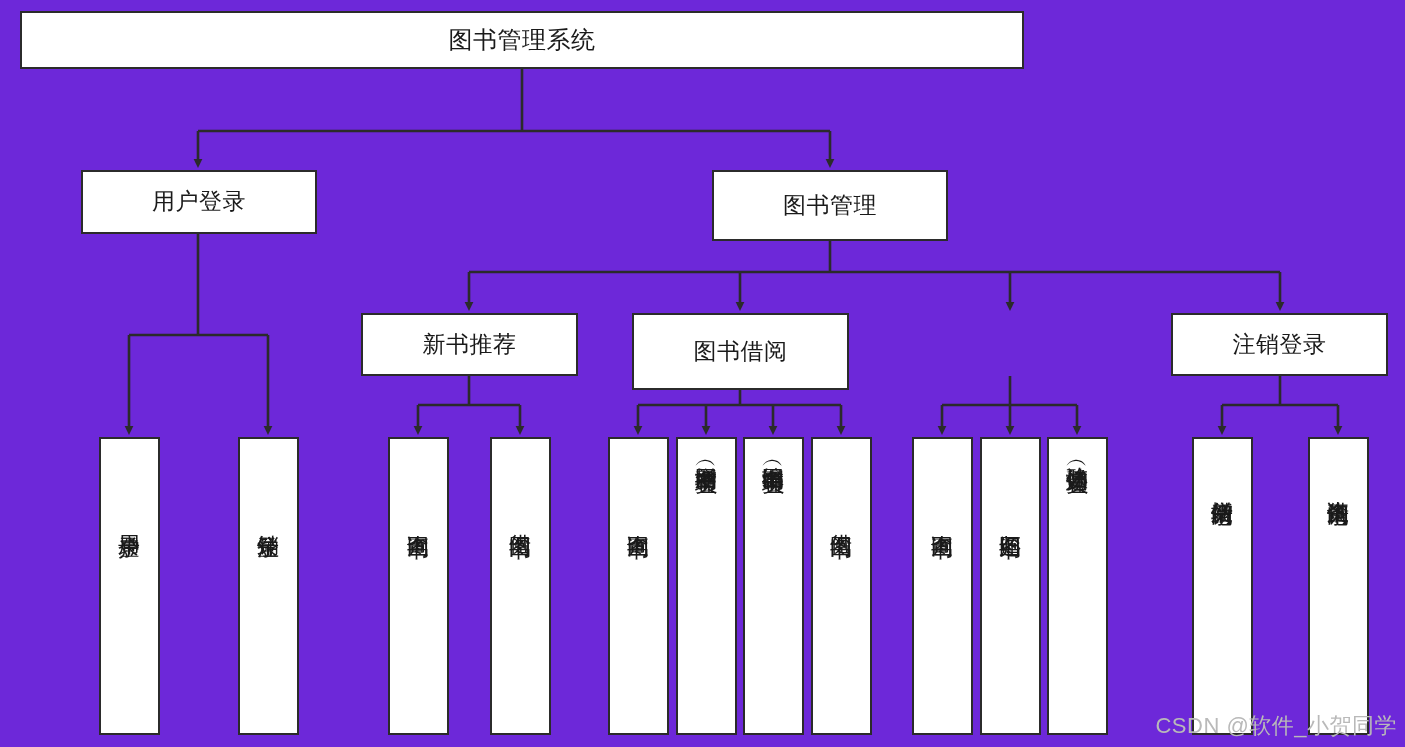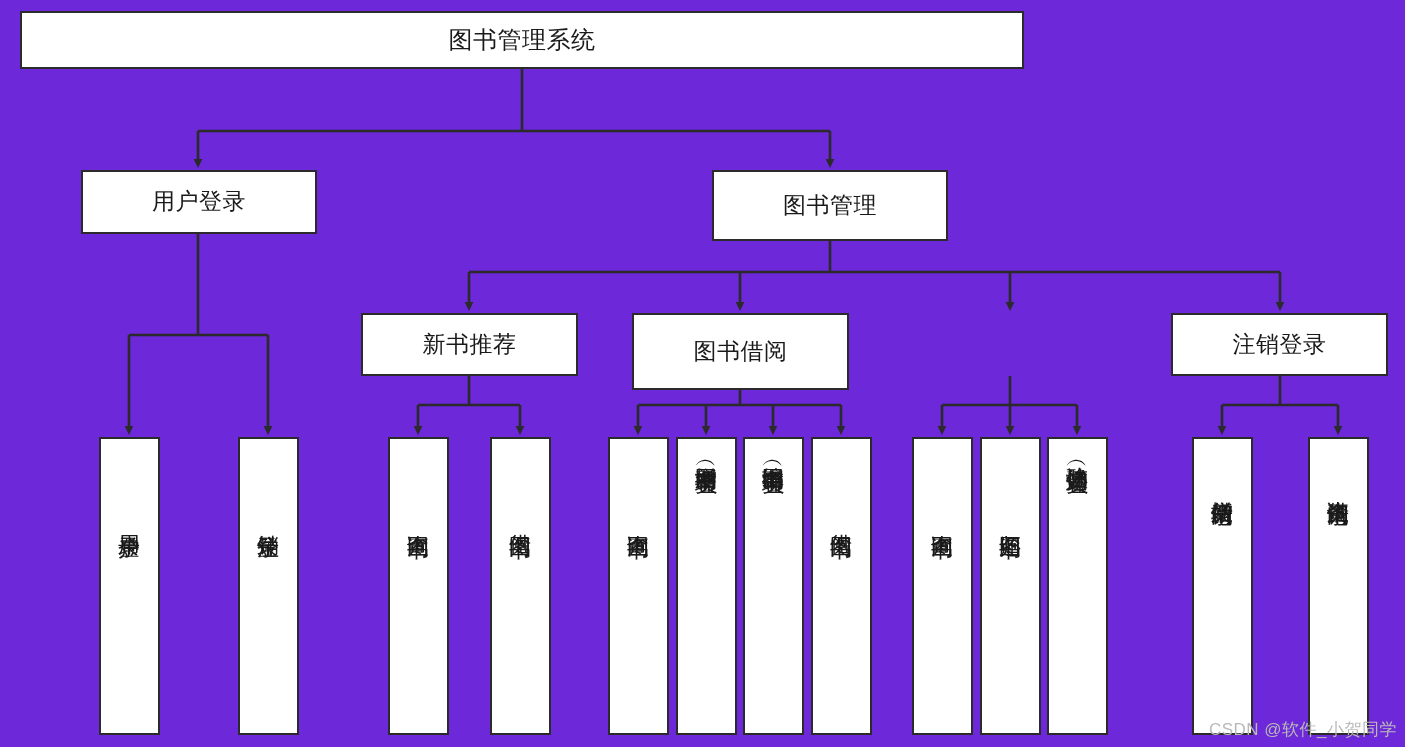--- a/index.html
+++ b/index.html
@@ -61,21 +61,21 @@
     left: 0;
     top: 0;
     width: 1405px;
     height: 747px;
     pointer-events: none;
   }
   .watermark {
     position: absolute;
     right: 8px;
     bottom: 6px;
-    font-size: 17px;
+    font-size: 22px;
     color: #b9b9b9;
     white-space: nowrap;
     letter-spacing: 0.5px;
   }
 </style>
 </head>
 <body>
 
 <div id="canvas">
 

